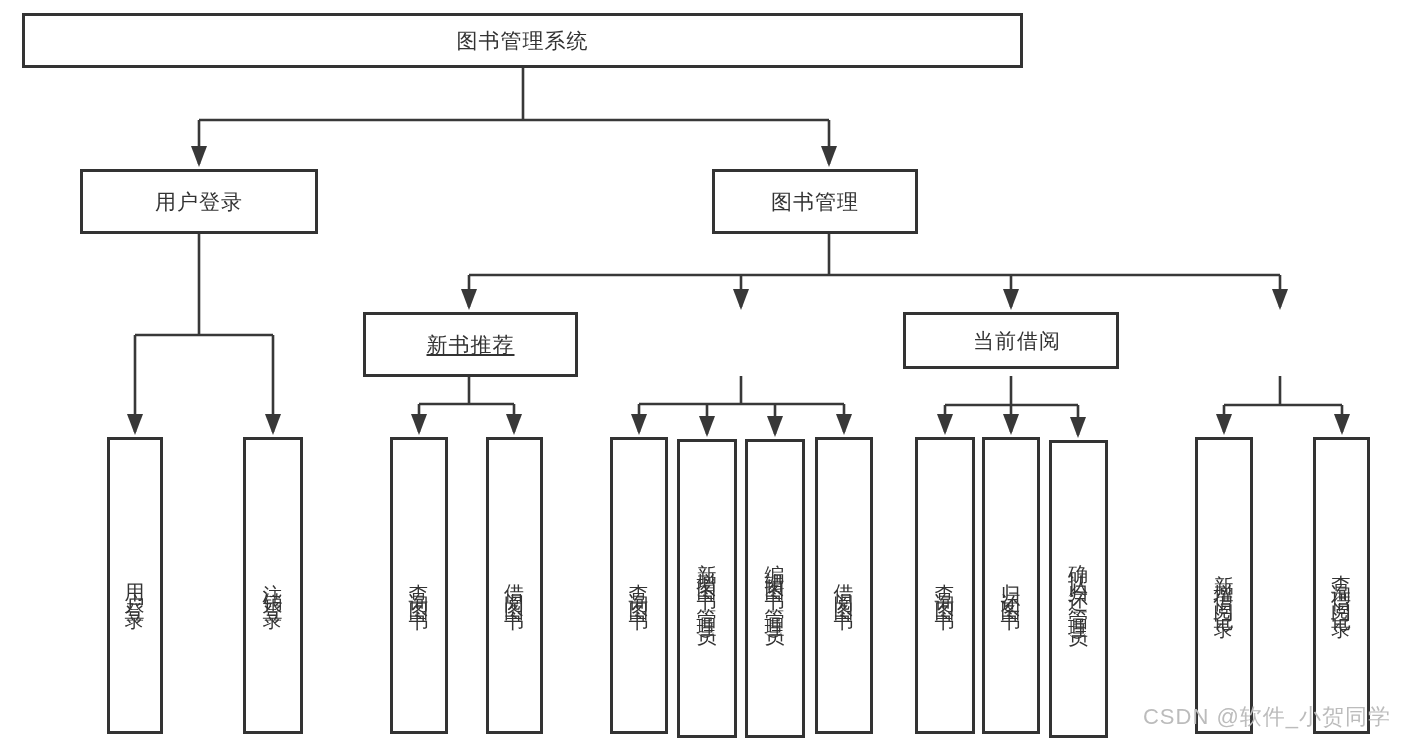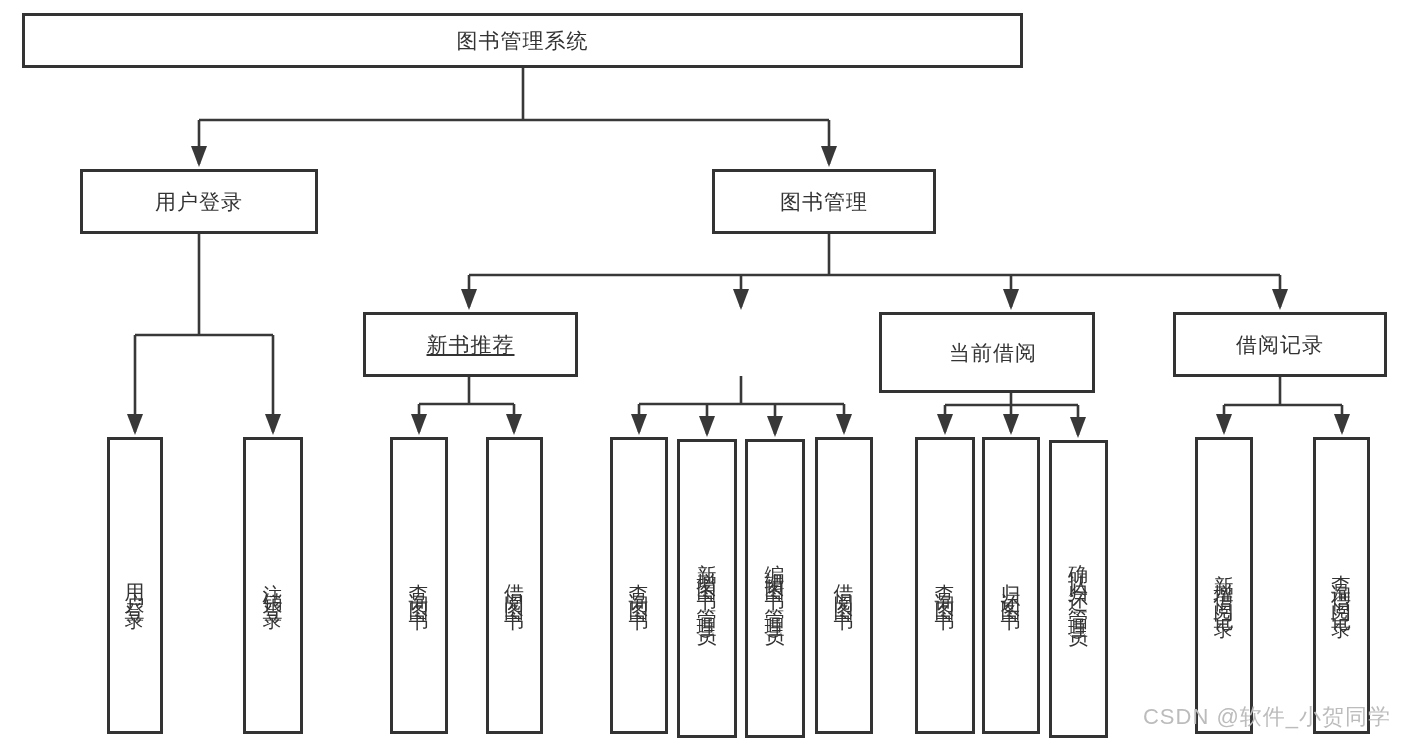--- a/index.html
+++ b/index.html
@@ -108,32 +108,29 @@
     </g>
   </svg>
 
   <div class="node hnode" style="left:22px; top:13px; width:1001px; height:55px;">
     <span class="label">图书管理系统</span>
   </div>
 
   <div class="node hnode" style="left:80px; top:169px; width:238px; height:65px;">
     <span class="label">用户登录</span>
   </div>
-  <div class="node hnode" style="left:712px; top:169px; width:224px; height:65px;">
+  <div class="node hnode" style="left:712px; top:169px; width:206px; height:65px;">
     <span class="label">图书管理</span>
   </div>
 
   <div class="node hnode" style="left:363px; top:312px; width:215px; height:65px;text-decoration:underline;">
     <span class="label">新书推荐</span>
   </div>
-  <div class="node hnode" style="left:879px; top:312px; width:216px; height:81px;padding-left:12px;">
+  <div class="node hnode" style="left:903px; top:312px; width:216px; height:57px;padding-left:12px;">
     <span class="label">当前借阅</span>
-  </div>
-  <div class="node hnode" style="left:1173px; top:312px; width:214px; height:65px;">
-    <span class="label">借阅记录</span>
   </div>
 
   <div class="node vnode" style="left:107px; top:437px; width:56px; height:297px;">
     <span class="label">用户登录</span>
   </div>
   <div class="node vnode" style="left:243px; top:437px; width:60px; height:297px;">
     <span class="label">注销登录</span>
   </div>
 
   <div class="node vnode" style="left:390px; top:437px; width:58px; height:297px;">

